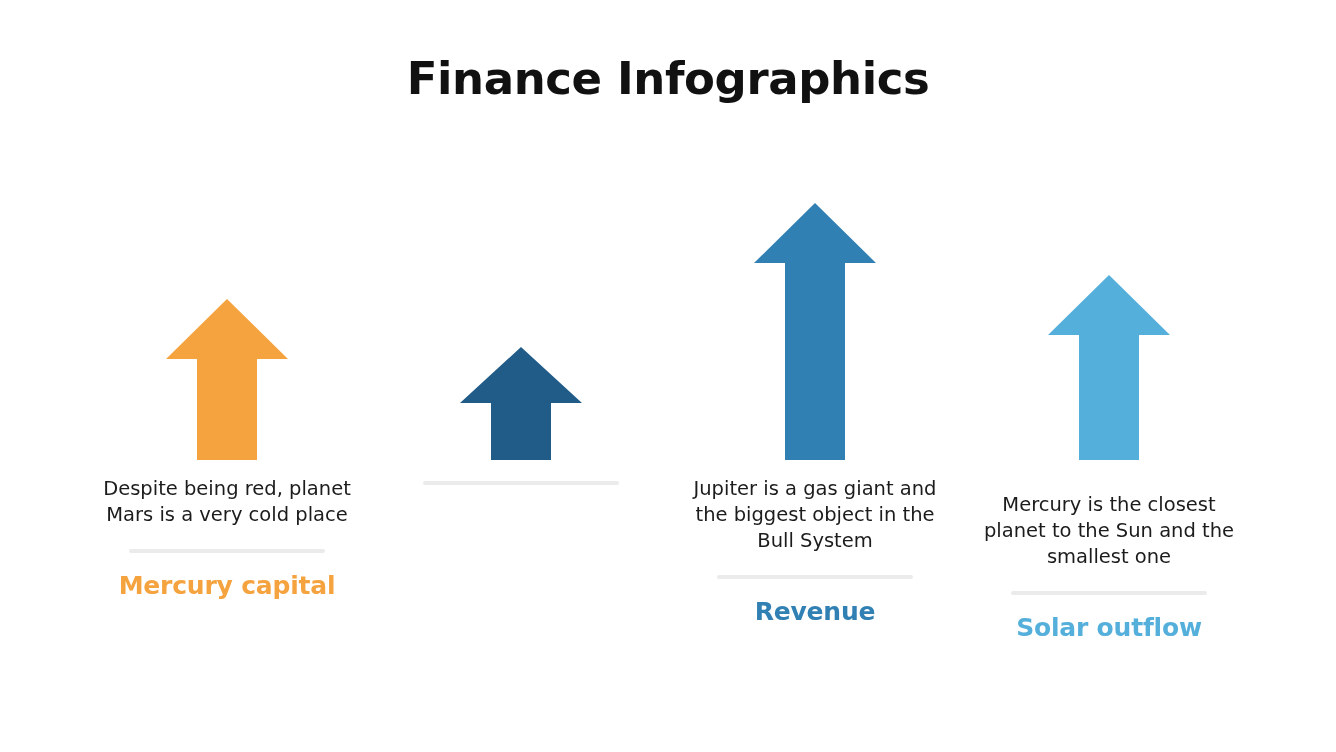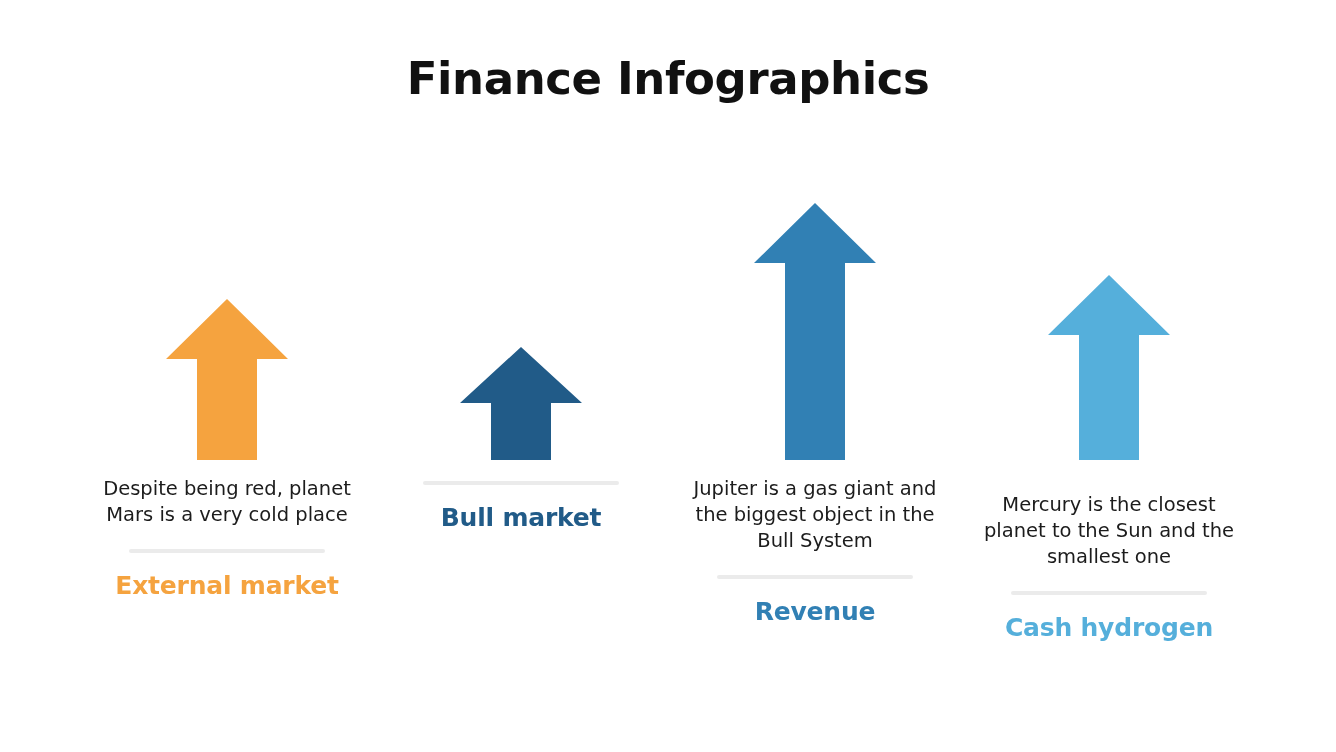--- a/index.html
+++ b/index.html
@@ -120,31 +120,30 @@
   <div class="columns">
 
     <div class="column">
       <div class="arrow-area">
         <svg class="arrow-svg" width="122" height="161" viewBox="0 0 122 161" aria-hidden="true">
           <polygon points="61,0 122,60 91,60 91,161 31,161 31,60 0,60" fill="#F5A33F"></polygon>
         </svg>
       </div>
       <div class="col-body" style="color: rgb(28, 28, 28);">Despite being red, planet Mars is a very cold place</div>
       <div class="divider" style="background: rgb(235, 235, 235);"></div>
-      <div class="col-label" style="color: rgb(245, 163, 63);">External market</div>
+      <div class="col-label" style="color: rgb(245, 163, 63);">Mercury capital</div>
     </div>
 
     <div class="column">
       <div class="arrow-area">
         <svg class="arrow-svg" width="122" height="113" viewBox="0 0 122 113" aria-hidden="true">
           <polygon points="61,0 122,56 91,56 91,113 31,113 31,56 0,56" fill="#215B88"></polygon>
         </svg>
       </div>
       <div class="divider" style="background: rgb(235, 235, 235);"></div>
-      <div class="col-label" style="color: rgb(33, 91, 136);">Bull market</div>
     </div>
 
     <div class="column">
       <div class="arrow-area">
         <svg class="arrow-svg" width="122" height="257" viewBox="0 0 122 257" aria-hidden="true">
           <polygon points="61,0 122,60 91,60 91,257 31,257 31,60 0,60" fill="#3180B4"></polygon>
         </svg>
       </div>
       <div class="col-body" style="color: rgb(28, 28, 28);">Jupiter is a gas giant and the biggest object in the Bull System</div>
       <div class="divider" style="background: rgb(235, 235, 235);"></div>
@@ -152,17 +151,17 @@
     </div>
 
     <div class="column">
       <div class="arrow-area">
         <svg class="arrow-svg" width="122" height="185" viewBox="0 0 122 185" aria-hidden="true">
           <polygon points="61,0 122,60 91,60 91,185 31,185 31,60 0,60" fill="#55AFDB"></polygon>
         </svg>
       </div>
       <div class="col-body" style="color: rgb(28, 28, 28); margin-top: 32px;">Mercury is the closest planet to the Sun and the smallest one</div>
       <div class="divider" style="background: rgb(235, 235, 235);"></div>
-      <div class="col-label" style="color: rgb(85, 175, 219);">Cash hydrogen</div>
+      <div class="col-label" style="color: rgb(85, 175, 219);">Solar outflow</div>
     </div>
 
   </div>
 </div>
 
 </body></html>

